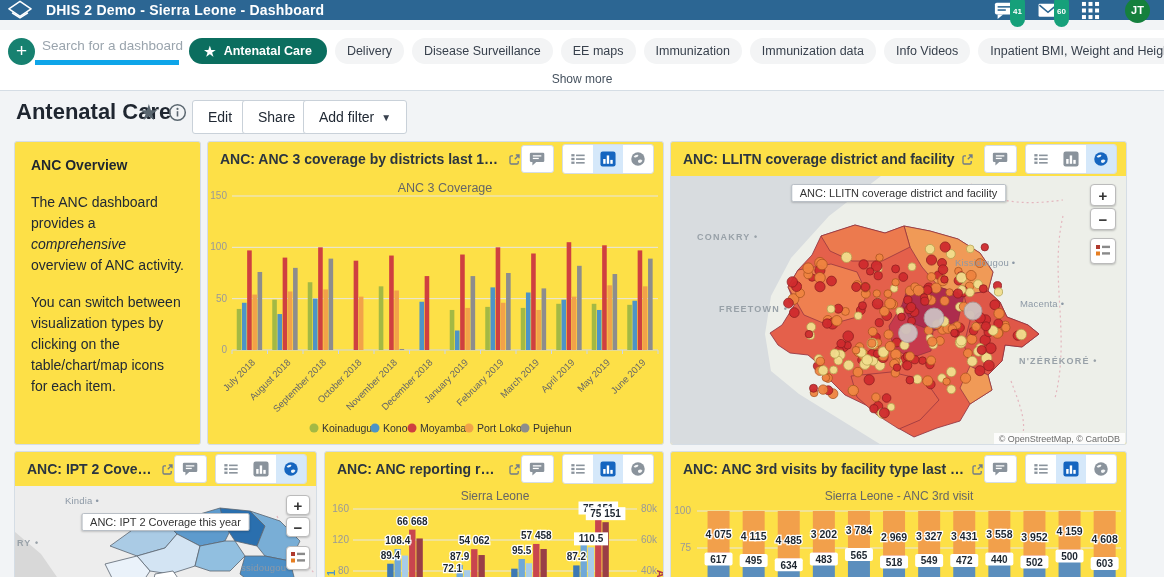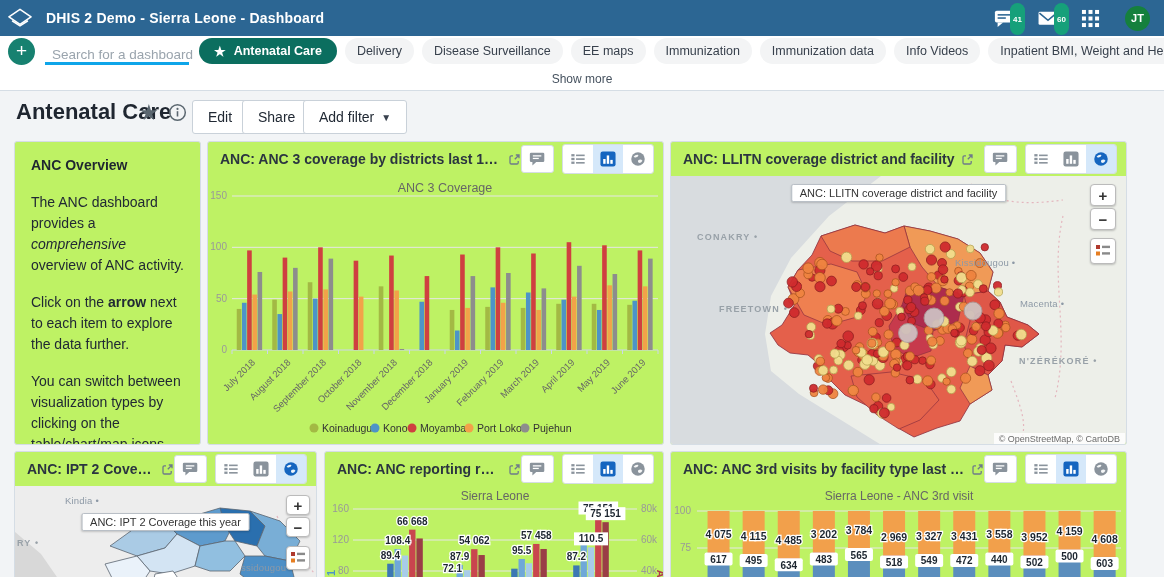--- a/index.html
+++ b/index.html
@@ -1,48 +1,48 @@
 <!DOCTYPE html>
 <html><head>
 <meta charset="utf-8">
 <style>
   *{box-sizing:border-box;margin:0;padding:0}
   html,body{width:1164px;height:577px;overflow:hidden}
   body{font-family:"Liberation Sans",sans-serif;background:#f2f4f6;position:relative}
   #app{position:absolute;inset:0;width:1164px;height:577px;overflow:hidden}
 
   
-  .header{position:absolute;top:0;left:0;right:0;height:36px;background:#2c6693;display:flex;align-items:center;color:#fff;z-index:30}
+  .header{position:absolute;top:0;left:0;right:0;height:20px;background:#2c6693;display:flex;align-items:center;color:#fff;z-index:30}
   .logo{width:40px;height:30px;display:flex;align-items:center;justify-content:center;cursor:pointer}
   .app-title{font-size:14px;font-weight:700;margin-left:6px;letter-spacing:.2px}
   .h-icons{margin-left:auto;display:flex;align-items:center;gap:22px;margin-right:14px}
   .h-icon{position:relative;width:22px;height:20px;cursor:pointer;display:flex;align-items:center}
   .badge{position:absolute;top:-5px;right:-10px;background:#16a07a;color:#fff;border-radius:8px;font-size:8px;font-weight:700;min-width:14px;height:13px;display:flex;align-items:center;justify-content:center;padding:16px 3px}
   .avatar{width:25px;height:25px;border-radius:50%;background:#15803d;display:flex;align-items:center;justify-content:center;font-size:11px;font-weight:700;cursor:pointer}
 
   
   .navbar{position:absolute;top:30px;left:0;right:0;height:42px;background:#fff;display:flex;align-items:center;padding-left:8px;z-index:25;white-space:nowrap}
   .plus-btn{width:27px;height:27px;border-radius:50%;background:#178170;color:#fff;display:flex;align-items:center;justify-content:center;font-size:19px;font-weight:400;cursor:pointer;flex:none}
-  .search{display:flex;align-items:flex-end;gap:7px;margin-left:10px;border-bottom:3px solid #0ea5e9;width:144px;height:27px;flex:none;cursor:text}
+  .search{display:flex;align-items:flex-start;gap:7px;margin-left:0;border-bottom:5px solid #0ea5e9;width:144px;height:27px;flex:none;cursor:text}
   .search-ph{color:#9aa4ad;font-size:13.5px}
   .chips{display:flex;gap:8px;margin-left:10px;align-items:center;overflow:hidden}
   .chip{height:26px;border-radius:13px;background:#f3f4f5;display:flex;align-items:center;padding:0 12px;font-size:12.5px;color:#38414d;white-space:nowrap;cursor:pointer;flex:none}
   .chip.active{background:#0b6e5f;color:#fff;gap:8px;padding:0 15px;font-weight:700}
   .chip .star{font-size:13px;line-height:1}
   .showmore{position:absolute;top:72px;left:0;right:0;height:19px;background:#fff;border-bottom:1px solid #d5dde5;display:flex;align-items:flex-start;justify-content:center;font-size:12px;color:#46525f;z-index:24;cursor:pointer}
 
   
   .page-title{position:absolute;left:16px;top:99px;font-size:22px;font-weight:700;color:#1f2630}
   .title-star{position:absolute;left:139px;top:100px;font-size:22px;color:#5b6770;cursor:pointer}
   .title-info{position:absolute;left:168px;top:103px;cursor:pointer}
   .btn{position:absolute;top:100px;height:30px;display:flex;align-items:center;gap:7px;padding:16px 15px;background:#fff;border:1px solid #c9d1d9;border-radius:3px;font-size:14px;color:#212934;cursor:pointer}
   .caret{font-size:10px;color:#38414d}
 
   
-  .card{position:absolute;background:#bef264;border:1px solid #d5dde5;border-radius:3px;overflow:hidden}
+  .card{position:absolute;background:#fde047;border:1px solid #d5dde5;border-radius:3px;overflow:hidden}
   .card-h{height:34px;display:flex;align-items:center;padding:0 5px 0 12px}
   .card-title{font-size:14px;font-weight:700;color:#2b3540;white-space:nowrap;overflow:hidden;text-overflow:ellipsis}
   .ext{margin-left:6px;flex:none;cursor:pointer;display:flex}
   .hspace{flex:1}
   .ibox{width:33px;height:28px;border:1px solid #d5dde5;border-radius:3px;display:flex;align-items:center;justify-content:center;flex:none;margin-right:8px;background:#fff;cursor:pointer}
   .igroup{display:flex;border:1px solid #d5dde5;border-radius:3px;overflow:hidden;flex:none;margin-right:4px}
   .icell{width:30px;height:28px;display:flex;align-items:center;justify-content:center;background:#fff;cursor:pointer;color:#8a939c}
   .icell.active{background:#d5e8fa;color:#1565c0}
 
   .ov{padding:13px 16px;font-size:14px;color:#212934;line-height:1.5}
@@ -193,21 +193,20 @@
     </div>
   <div class="btn" style="left:303px">
       <span>Add filter</span>
       <span class="caret">▼</span>
     </div>
 
   <div class="card" style="left:14px;top:141px;width:187px;height:304px">
     <div class="ov">
       <h3>ANC Overview</h3>
       <p><span>The ANC dashboard provides a </span><i>comprehensive</i><span> overview of ANC activity.</span></p>
-      <p><span>Click on the </span><b>arrow</b><span> next to each item to explore the data further.</span></p>
       <p>You can switch between visualization types by clicking on the table/chart/map icons for each item.</p>
     </div>
   </div>
 
   <div class="card" style="left:207px;top:141px;width:457px;height:304px">
     <div class="card-h">
       <span class="card-title">ANC: ANC 3 coverage by districts last 12 months</span>
       <span class="ext">
           <svg width="13" height="13">
             <use href="#i-ext"></use>

